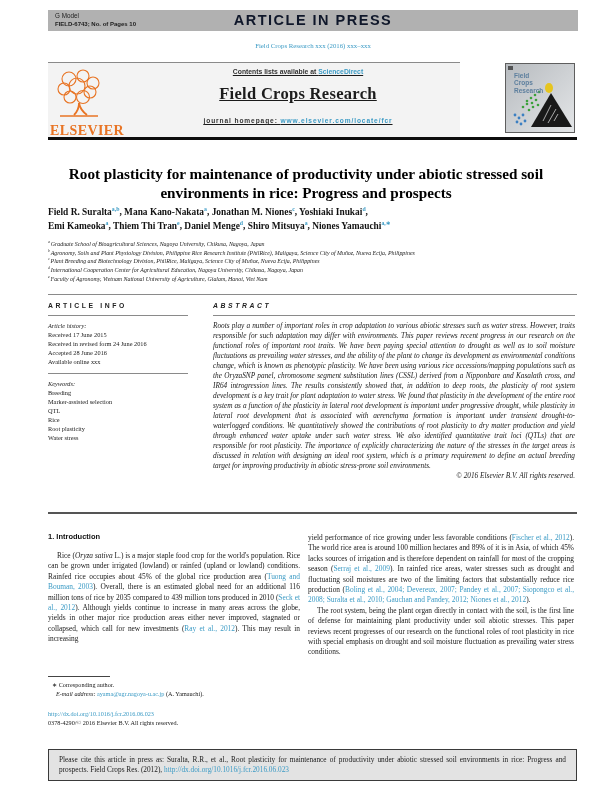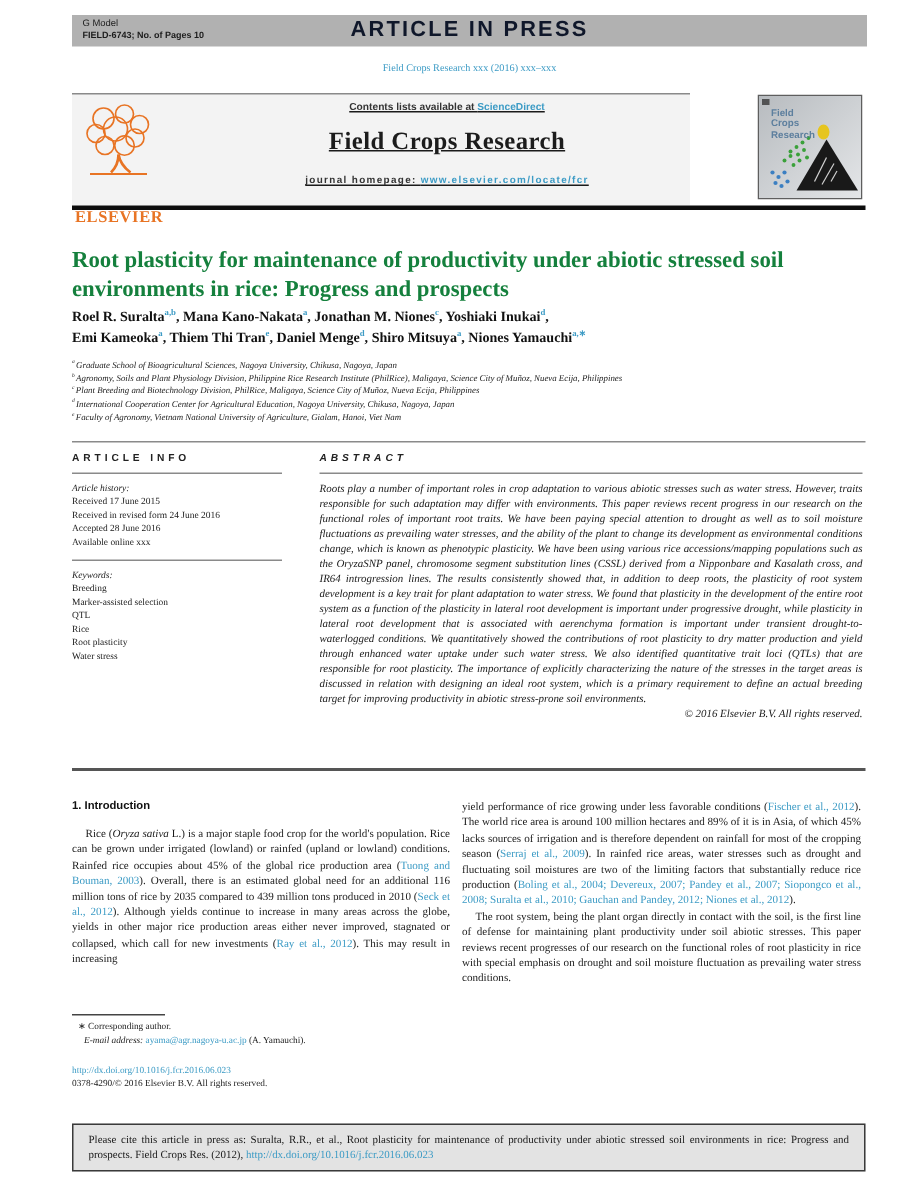--- a/index.html
+++ b/index.html
@@ -15,36 +15,36 @@
   .banner-title{width:100%;text-align:center;font-family:"Liberation Sans",sans-serif;
           font-weight:bold;font-size:14.5px;letter-spacing:1.5px;color:#0f172a;line-height:21px;}
 
   .journal-ref{position:absolute;left:48px;top:42px;width:530px;text-align:center;
           font-size:6.8px;color:var(--link-blue,#3c9bc5);}
 
   
   .masthead-bg{position:absolute;left:48px;top:62px;width:412px;height:74px;
           background:#f3f3f3;border-top:1px solid #8a8a8a;}
   .elsevier{position:absolute;left:50px;top:66px;width:58px;text-align:center;}
-  .elsevier-word{font-family:"Liberation Serif",serif;font-weight:bold;font-size:11px;
-          letter-spacing:0.4px;color:var(--elsevier-orange,#e87424);margin-top:16px;}
+  .elsevier-word{font-family:"Liberation Serif",serif;font-weight:bold;font-size:14px;
+          letter-spacing:0.4px;color:var(--elsevier-orange,#e87424);margin-top:1px;}
   .mast-center{position:absolute;left:106px;top:68px;width:384px;text-align:center;text-decoration:underline;}
   .contents-line{font-family:"Liberation Sans",sans-serif;font-size:6.8px;font-weight:600;color:#333;}
   .mast-journal{margin-top:9px;font-size:16.5px;font-weight:600;letter-spacing:0.3px;color:#1c1c1c;}
   .homepage-line{margin-top:13px;font-family:"Liberation Sans",sans-serif;font-size:6.6px;
           font-weight:600;letter-spacing:0.9px;color:#333;}
   .blue{color:var(--link-blue,#3c9bc5);}
   .cover{position:absolute;left:505px;top:63px;width:70px;height:70px;}
   .cover-text{position:absolute;left:9px;top:9px;font-family:"Liberation Sans",sans-serif;
           font-size:6.5px;font-weight:bold;line-height:7.3px;color:var(--cover-text-blue,#5d7f9e);}
   .rule-thick{position:absolute;left:48px;top:137px;width:529px;height:2.5px;background:#0d0d0d;}
 
   
   .title{position:absolute;left:48px;top:164px;width:516px;margin:0;
-         font-size:15.2px;line-height:19px;font-weight:bold;color:#15803d;}
+         font-size:15.2px;line-height:19px;font-weight:bold;color:#000000;text-align:center;}
   .authors{position:absolute;left:48px;top:206px;width:520px;
          font-size:9.4px;line-height:13.5px;font-weight:bold;color:#111;}
   .affils{position:absolute;left:48px;top:240px;width:524px;
          font-size:5.9px;line-height:8.7px;font-style:italic;color:#222;}
 
   .seg-link{color:var(--link-blue,#3c9bc5);margin-top:24px;}
   .seg-i{font-style:italic;}
   .seg-sup{vertical-align:super;font-size:62%;line-height:0;}
   .seg-supb{vertical-align:super;font-size:62%;line-height:0;color:var(--link-blue,#3c9bc5);}
 
@@ -174,21 +174,21 @@
       <div>Crops</div>
       <div>Research</div>
     </div>
   </div>
 
   <div class="rule-thick"></div>
 
   <h1 class="title">Root plasticity for maintenance of productivity under abiotic stressed soil environments in rice: Progress and prospects</h1>
 
   <div class="authors">
-    <div><span>Roel R. Suralta</span><span class="seg-supb">a,b</span><span>, Mana Kano-Nakata</span><span class="seg-supb">a</span><span>, Jonathan M. Niones</span><span class="seg-supb">c</span><span>, Yoshiaki Inukai</span><span class="seg-supb">d</span><span>,</span></div>
+    <div><span>Field R. Suralta</span><span class="seg-supb">a,b</span><span>, Mana Kano-Nakata</span><span class="seg-supb">a</span><span>, Jonathan M. Niones</span><span class="seg-supb">c</span><span>, Yoshiaki Inukai</span><span class="seg-supb">d</span><span>,</span></div>
     <div><span>Emi Kameoka</span><span class="seg-supb">a</span><span>, Thiem Thi Tran</span><span class="seg-supb">e</span><span>, Daniel Menge</span><span class="seg-supb">d</span><span>, Shiro Mitsuya</span><span class="seg-supb">a</span><span>, Niones Yamauchi</span><span class="seg-supb">a,∗</span></div>
   </div>
 
   <div class="affils">
     <div><span class="seg-sup">a </span><span>Graduate School of Bioagricultural Sciences, Nagoya University, Chikusa, Nagoya, Japan</span></div>
     <div><span class="seg-sup">b </span><span>Agronomy, Soils and Plant Physiology Division, Philippine Rice Research Institute (PhilRice), Maligaya, Science City of Muñoz, Nueva Ecija, Philippines</span></div>
     <div><span class="seg-sup">c </span><span>Plant Breeding and Biotechnology Division, PhilRice, Maligaya, Science City of Muñoz, Nueva Ecija, Philippines</span></div>
     <div><span class="seg-sup">d </span><span>International Cooperation Center for Agricultural Education, Nagoya University, Chikusa, Nagoya, Japan</span></div>
     <div><span class="seg-sup">e </span><span>Faculty of Agronomy, Vietnam National University of Agriculture, Gialam, Hanoi, Viet Nam</span></div>
   </div>

